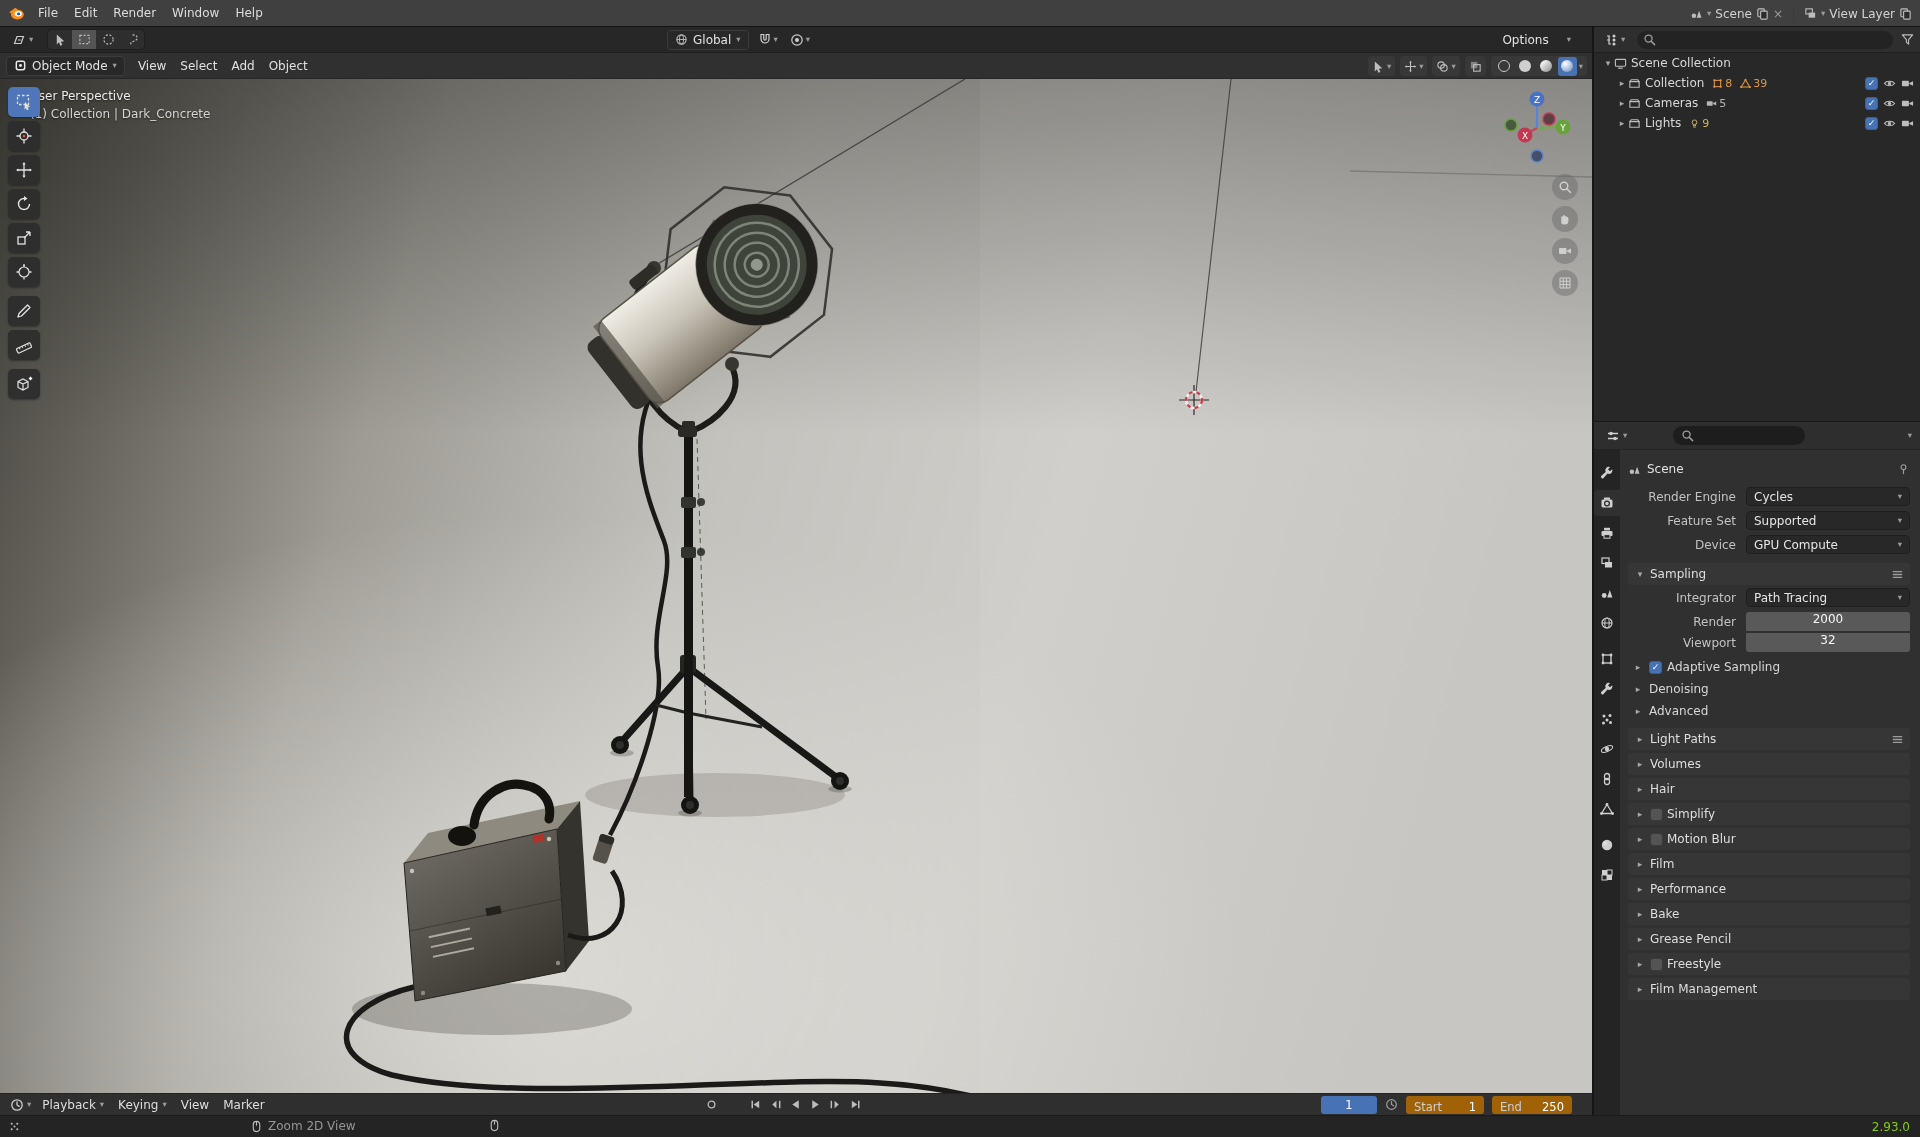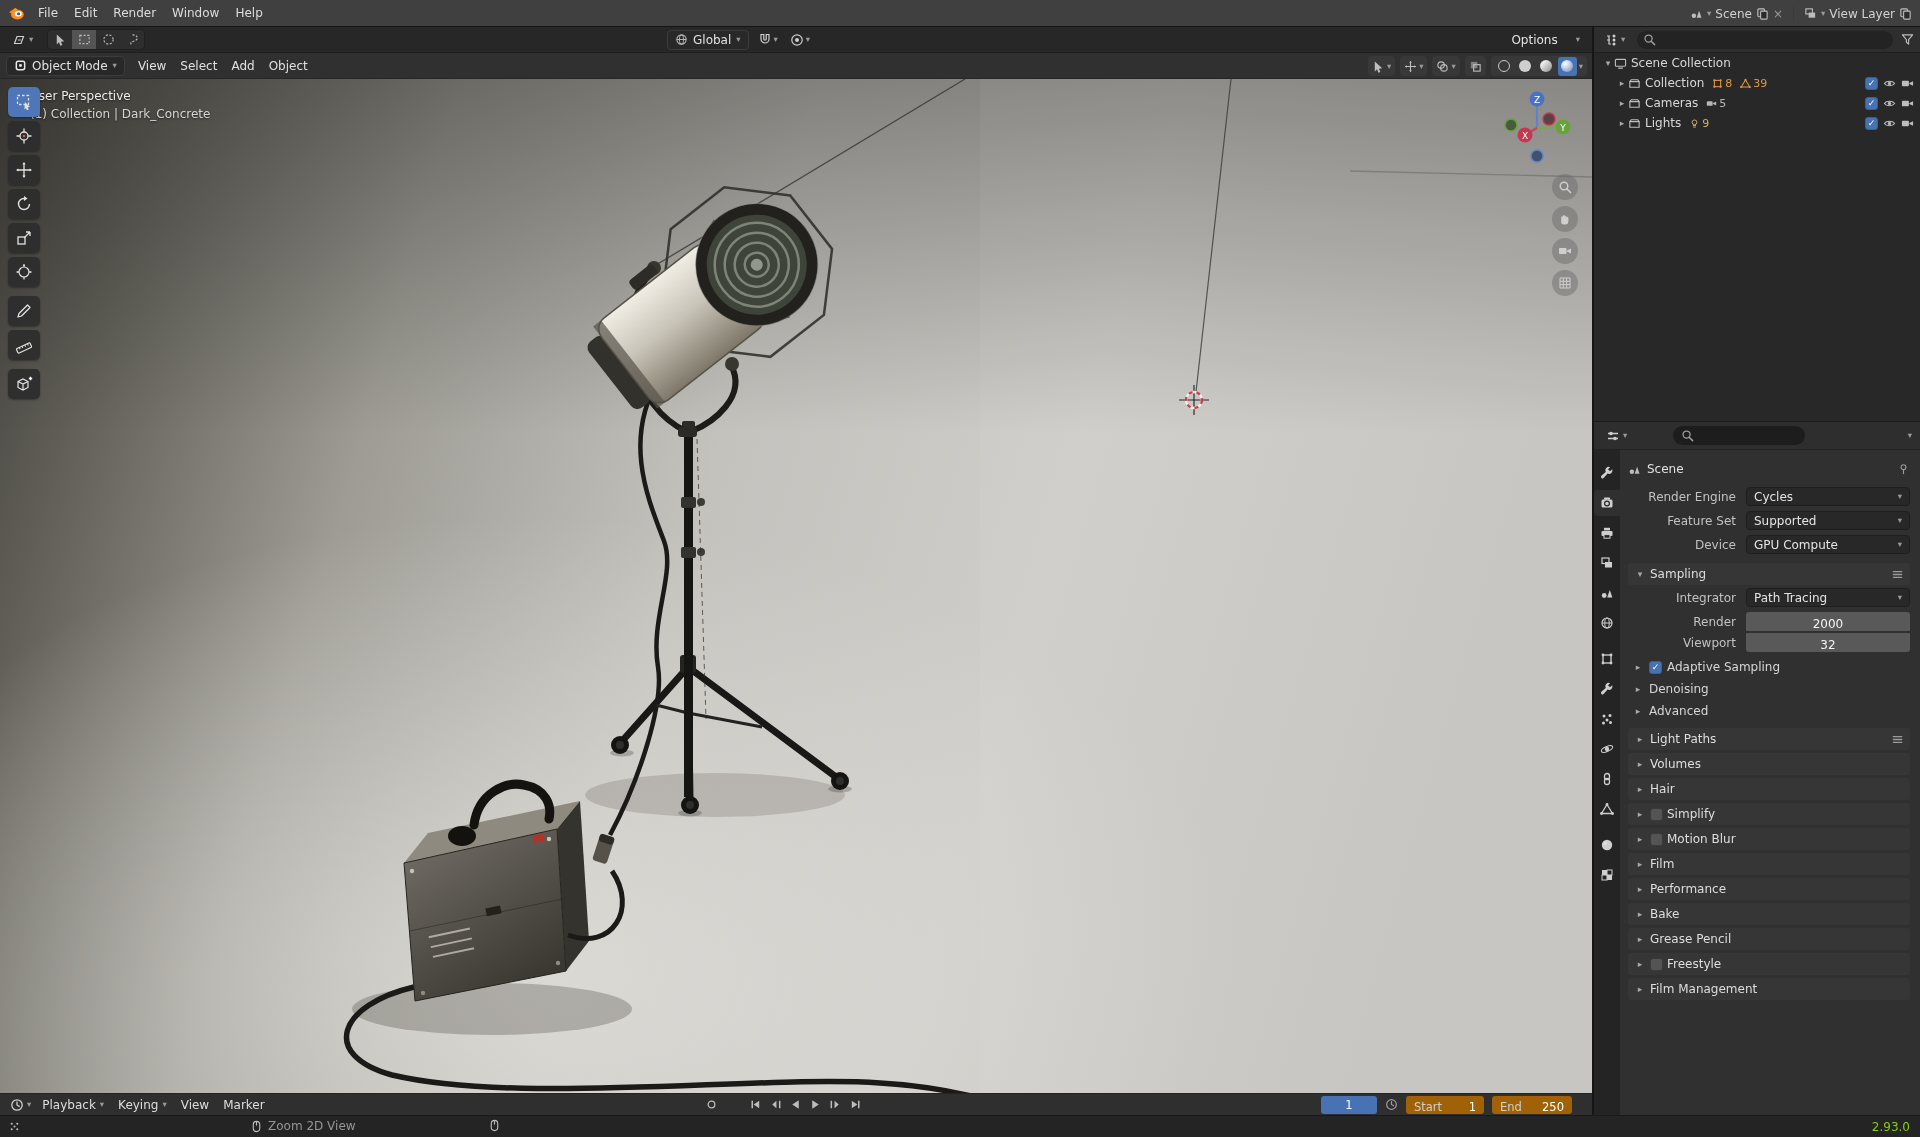--- a/index.html
+++ b/index.html
@@ -26,21 +26,21 @@
 .ghost{color:#9a9a9a;font-size:12px;}
 
 #ts{position:absolute;left:0;top:27px;width:1592px;height:26px;background:#272727;border-bottom:1px solid #1e1e1e;display:flex;align-items:center;padding:0 8px;}
 .ehbtn{display:flex;align-items:center;gap:3px;padding:2px 4px;border-radius:4px;}
 .modegrp{display:flex;background:#2e2e2e;border:1px solid #1f1f1f;border-radius:4px;margin-left:10px;overflow:hidden;}
 .modegrp .mbtn{width:24px;height:19px;display:flex;align-items:center;justify-content:center;color:#c9c9c9;}
 .modegrp .mbtn.active{background:#545454;}
 .ts-center{position:absolute;left:667px;display:flex;align-items:center;gap:6px;}
 .pill{display:flex;align-items:center;gap:5px;background:#282828;border:1px solid #3c3c3c;border-radius:4px;height:20px;padding:0 7px;color:#e2e2e2;}
 .icbtn{display:flex;align-items:center;gap:2px;padding:2px 3px;border-radius:3px;color:#c9c9c9;}
-.ts-right{position:absolute;right:5px;gap:18px;}
+.ts-right{position:absolute;right:14px;gap:18px;}
 
 #vph{position:absolute;left:0;top:53px;width:1592px;height:26px;background:#303030;border-bottom:1px solid #262626;display:flex;align-items:center;padding:0 6px;z-index:5;}
 .vmenu{padding:3px 7px;border-radius:4px;color:#e0e0e0;}
 .vph-right{position:absolute;right:5px;top:3px;display:flex;align-items:center;gap:5px;}
 .hgrp{display:flex;align-items:center;gap:2px;background:#383838;border-radius:4px;height:20px;padding:0 4px;color:#cfcfcf;}
 .sphbtn{width:19px;height:19px;display:flex;align-items:center;justify-content:center;border-radius:3px;}
 .sphbtn.active{background:#4772b3;}
 .sph{width:12px;height:12px;border-radius:50%;}
 .sph.wire{border:1.4px solid #c9c9c9;}
 .sph.solid{background:#cfcfcf;}
@@ -96,21 +96,21 @@
 .ptab.active{background:#303030;}
 .ptab.grp{margin-top:10px;}
 .tc-gray{color:#b4b4b4;}.tc-orange{color:#e8853e;}.tc-blue{color:#6f9bd8;}.tc-green{color:#6cb15c;}.tc-red{color:#d26b6b;}.tc-pink{color:#c96868;}
 .p-content{position:absolute;left:26px;right:0;top:28px;bottom:0;padding:8px 10px 0 8px;overflow:hidden;}
 .crumb{display:flex;align-items:center;gap:6px;height:22px;margin-bottom:6px;color:#e2e2e2;}
 .fieldrow{display:flex;align-items:center;height:21px;margin-bottom:3px;}
 .flabel{width:118px;text-align:right;padding-right:10px;color:#c2c2c2;white-space:nowrap;}
 .fwidget{flex:1;}
 .dd{height:19px;background:#282828;border:1px solid #1e1e1e;border-radius:4px;display:flex;align-items:center;padding:0 7px;color:#e4e4e4;}
 .dd .chev{margin-left:auto;}
-.numf{height:19px;background:#595959;border-radius:3px;display:flex;align-items:flex-end;justify-content:center;color:#f4f4f4;}
+.numf{height:19px;background:#595959;border-radius:3px;display:flex;align-items:flex-start;justify-content:center;color:#f4f4f4;}
 .numf.top{border-radius:3px 3px 1px 1px;margin-bottom:1px;}
 .numf.bot{border-radius:1px 1px 3px 3px;}
 .sect{display:flex;align-items:center;gap:4px;height:22px;background:#363636;border-radius:3px;margin-bottom:3px;padding:0 6px;color:#dedede;}
 .subrow{display:flex;align-items:center;gap:5px;height:22px;padding-left:4px;color:#d6d6d6;}
 .psamp{margin:8px 0 2px;}
 .dim{color:#9c9c9c;}
 </style>
 </head>
 <body>
 

